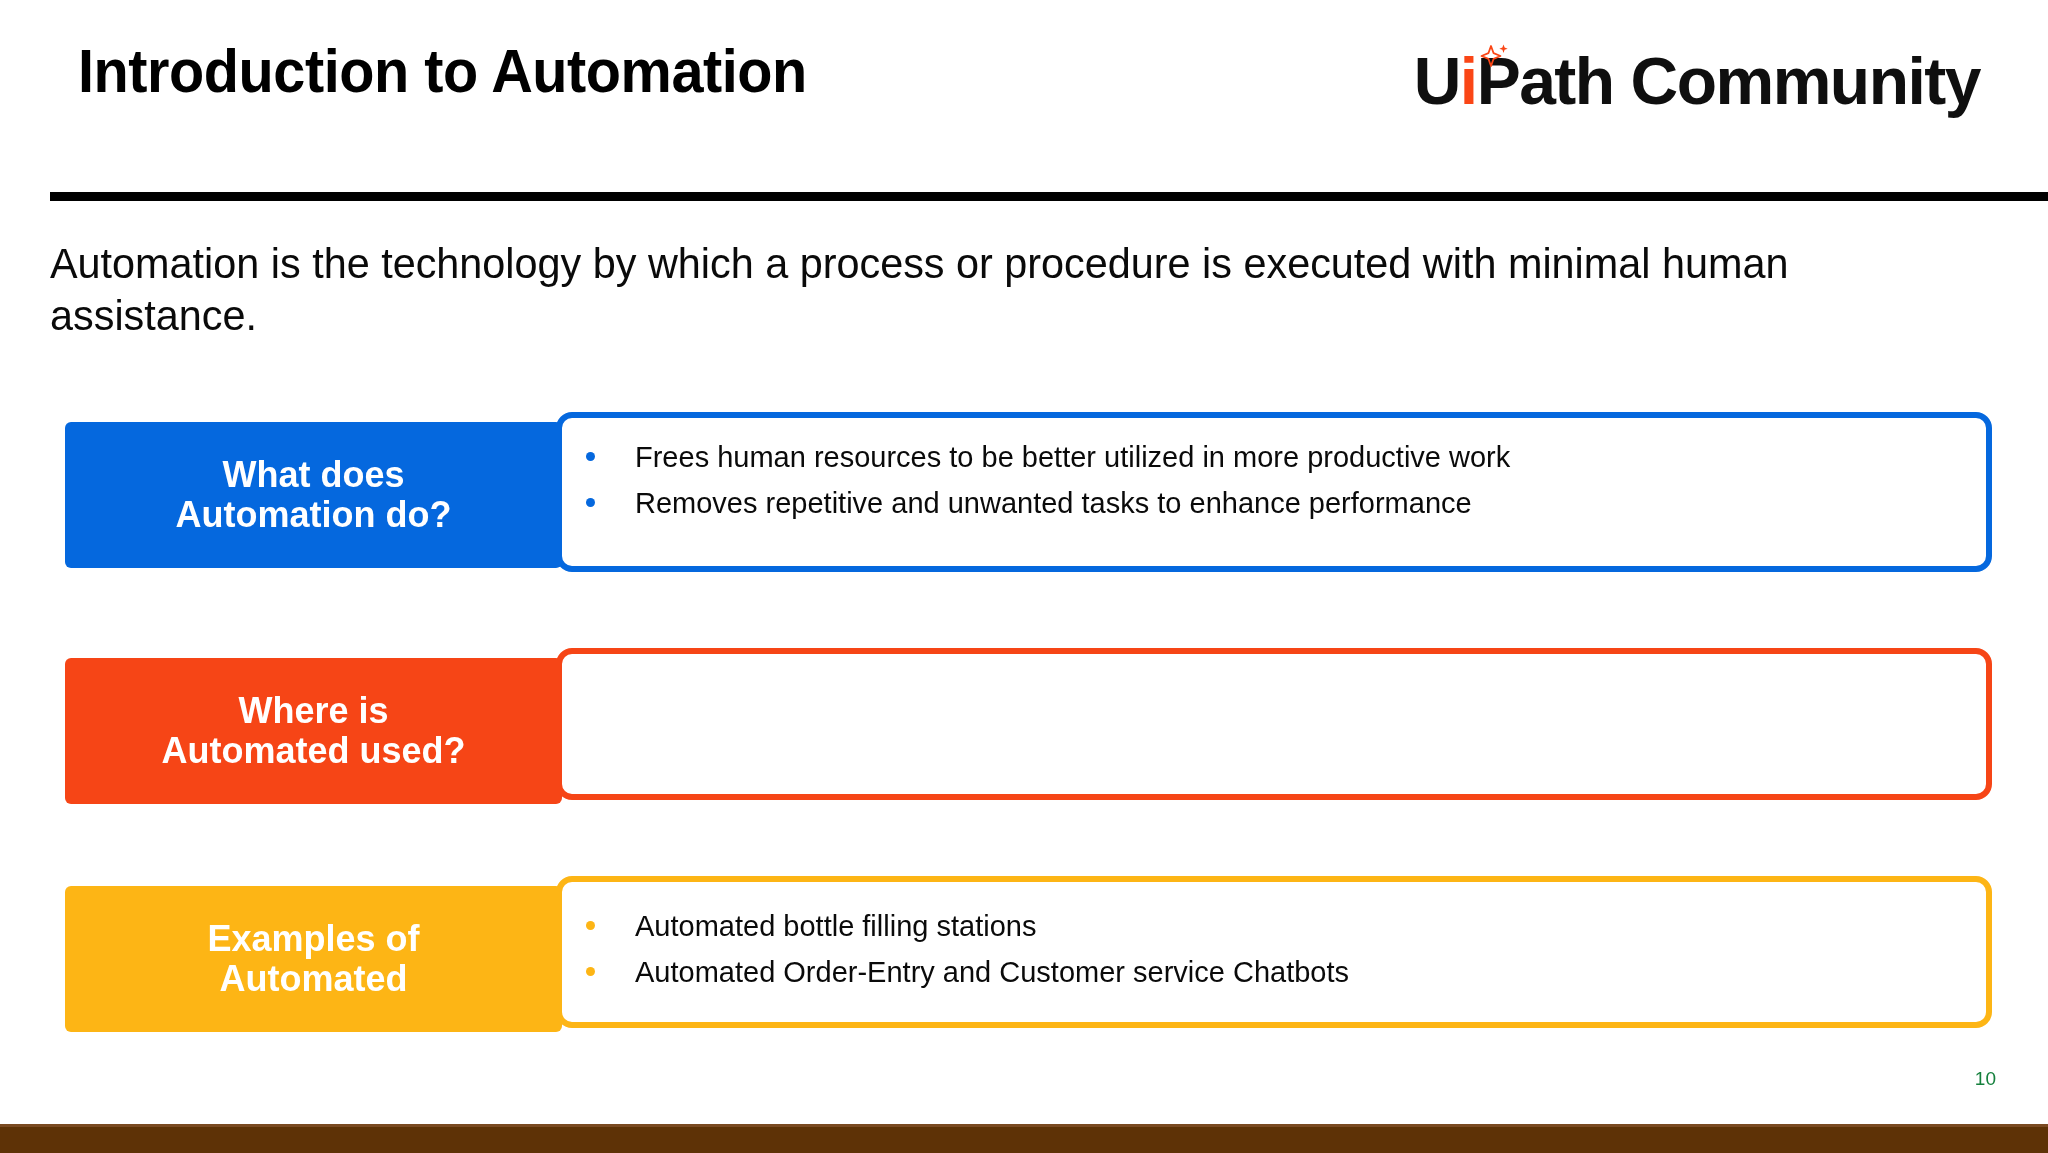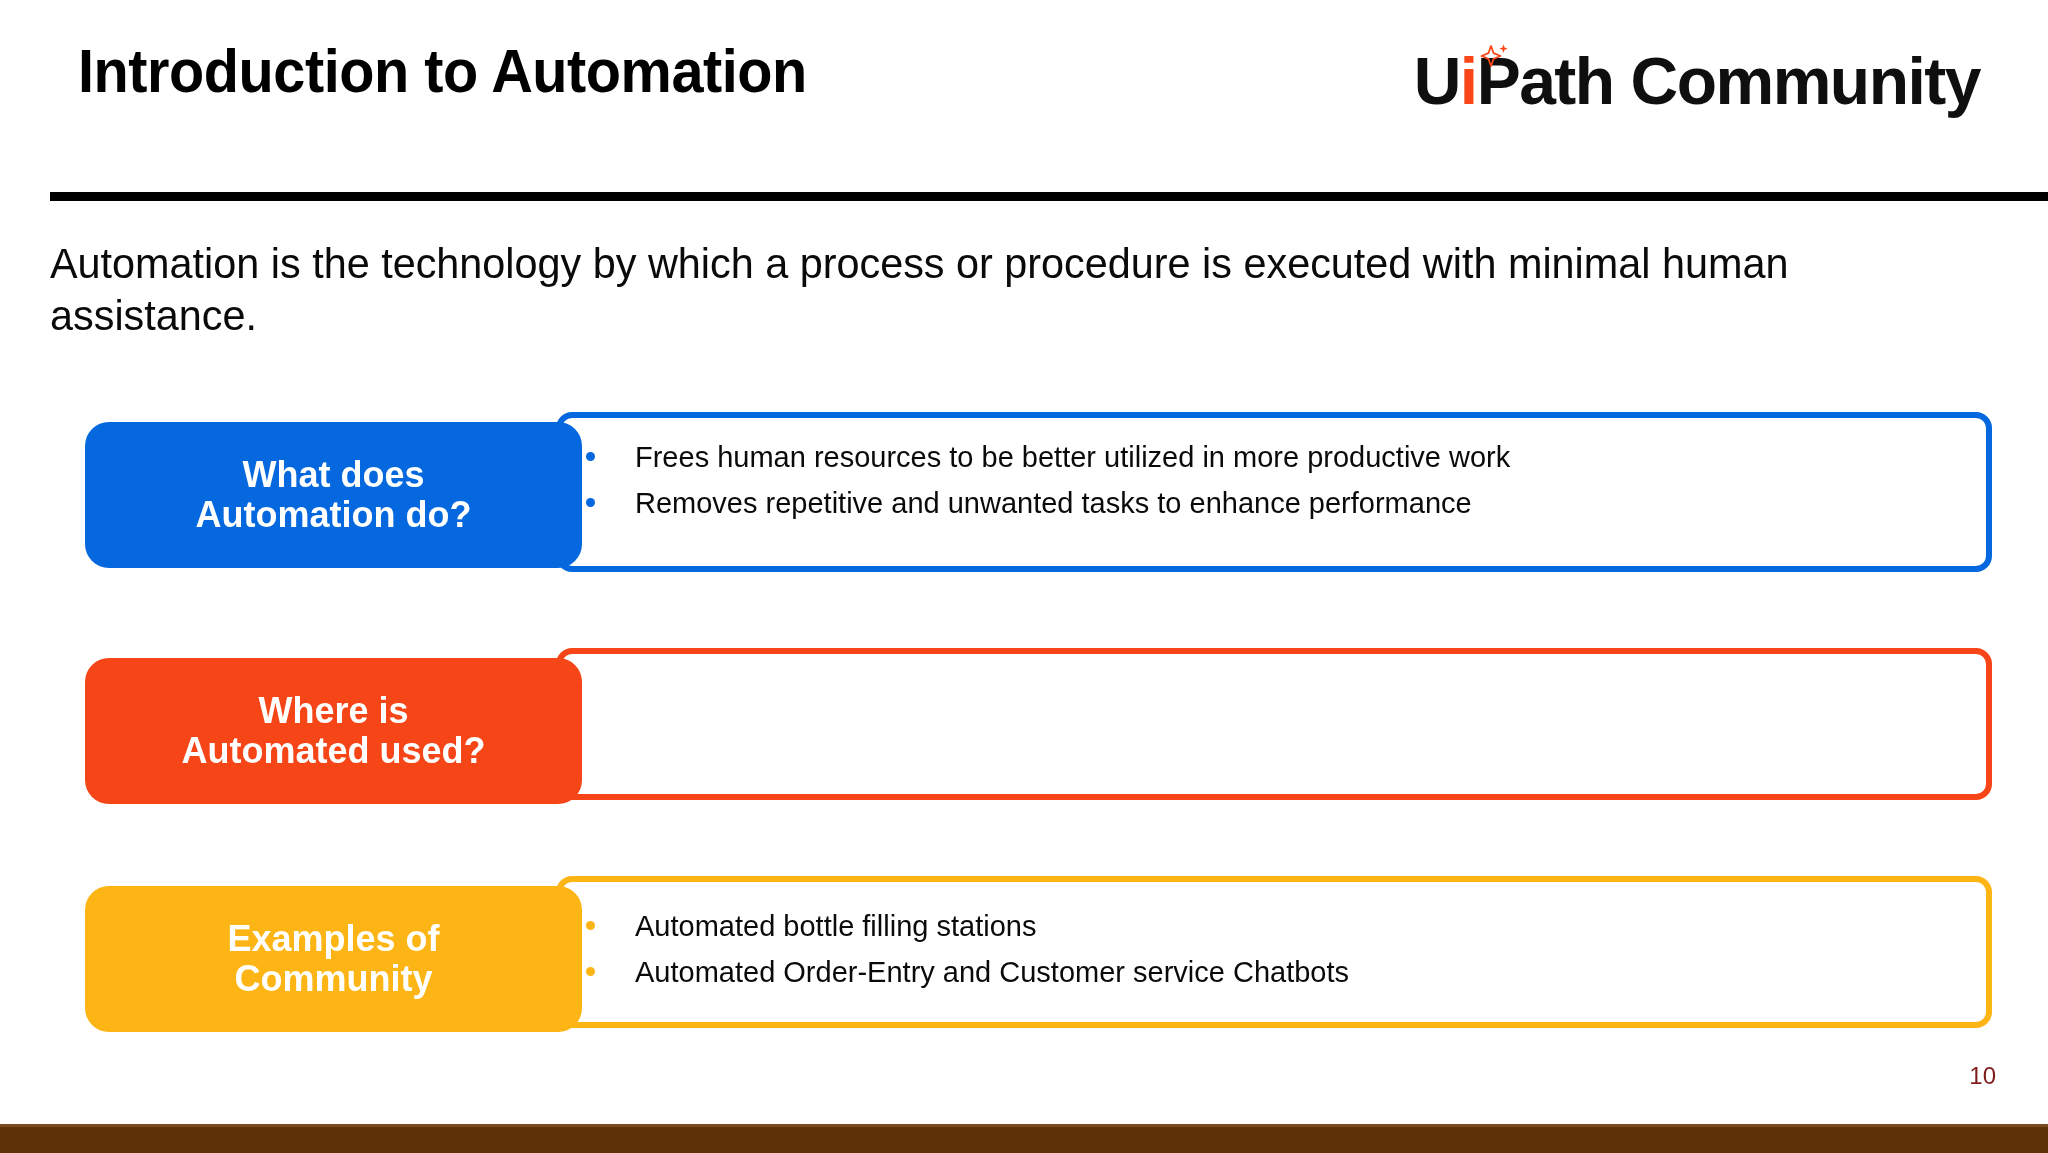--- a/index.html
+++ b/index.html
@@ -109,32 +109,31 @@
   .row-1 .row-outline { border-color: #0568DE; }
   .row-2 .row-outline { border-color: #F64516; height: 152px; }
   .row-3 .row-outline { border-color: #FDB515; height: 152px; }
 
   .row-label {
     position: absolute;
     left: 65px;
     top: 10px;
     width: 497px;
     height: 146px;
-    border-radius: 24px;
+    border-radius: 6px;
     display: flex;
     flex-direction: column;
     align-items: center;
     justify-content: center;
     color: #ffffff;
     font-size: 36px;
     font-weight: bold;
     line-height: 1.12;
     text-align: center;
     z-index: 3;
-    margin-left: 20px;
   }
   .row-1 .row-label { background: #0568DE; }
   .row-2 .row-label { background: #F64516; }
   .row-3 .row-label { background: #FDB515; }
   .row-label span { display: block; }
 
   .bullets {
     position: absolute;
     left: 586px;
     top: 28px;
@@ -166,22 +165,22 @@
     line-height: 1.2;
     color: #0a0a0a;
     white-space: pre;
   }
 
   
   .page-number {
     position: absolute;
     right: 52px;
     bottom: 63px;
-    font-size: 24px;
-    color: #7f1d1d;
+    font-size: 19px;
+    color: #15803d;
     margin-left: 16px;
   }
   .footer-bar {
     position: absolute;
     left: 0;
     bottom: 0;
     width: 2048px;
     height: 26px;
     background: #5E3206;
     border-top: 3px solid #7a4a22;
@@ -228,21 +227,21 @@
   <div class="row-label">
     <span>Where is</span>
     <span>Automated used?</span>
   </div>
 </div>
 
 <div class="row row-3">
   <div class="row-outline"></div>
   <div class="row-label">
     <span>Examples of</span>
-    <span>Community</span>
+    <span>Automated</span>
   </div>
   <div class="bullets">
     <div class="bullet-item">
       <span class="bullet-dot"></span>
       <span class="bullet-text">Automated bottle filling stations</span>
     </div>
     <div class="bullet-item">
       <span class="bullet-dot"></span>
       <span class="bullet-text">Automated Order-Entry and Customer service Chatbots</span>
     </div>

